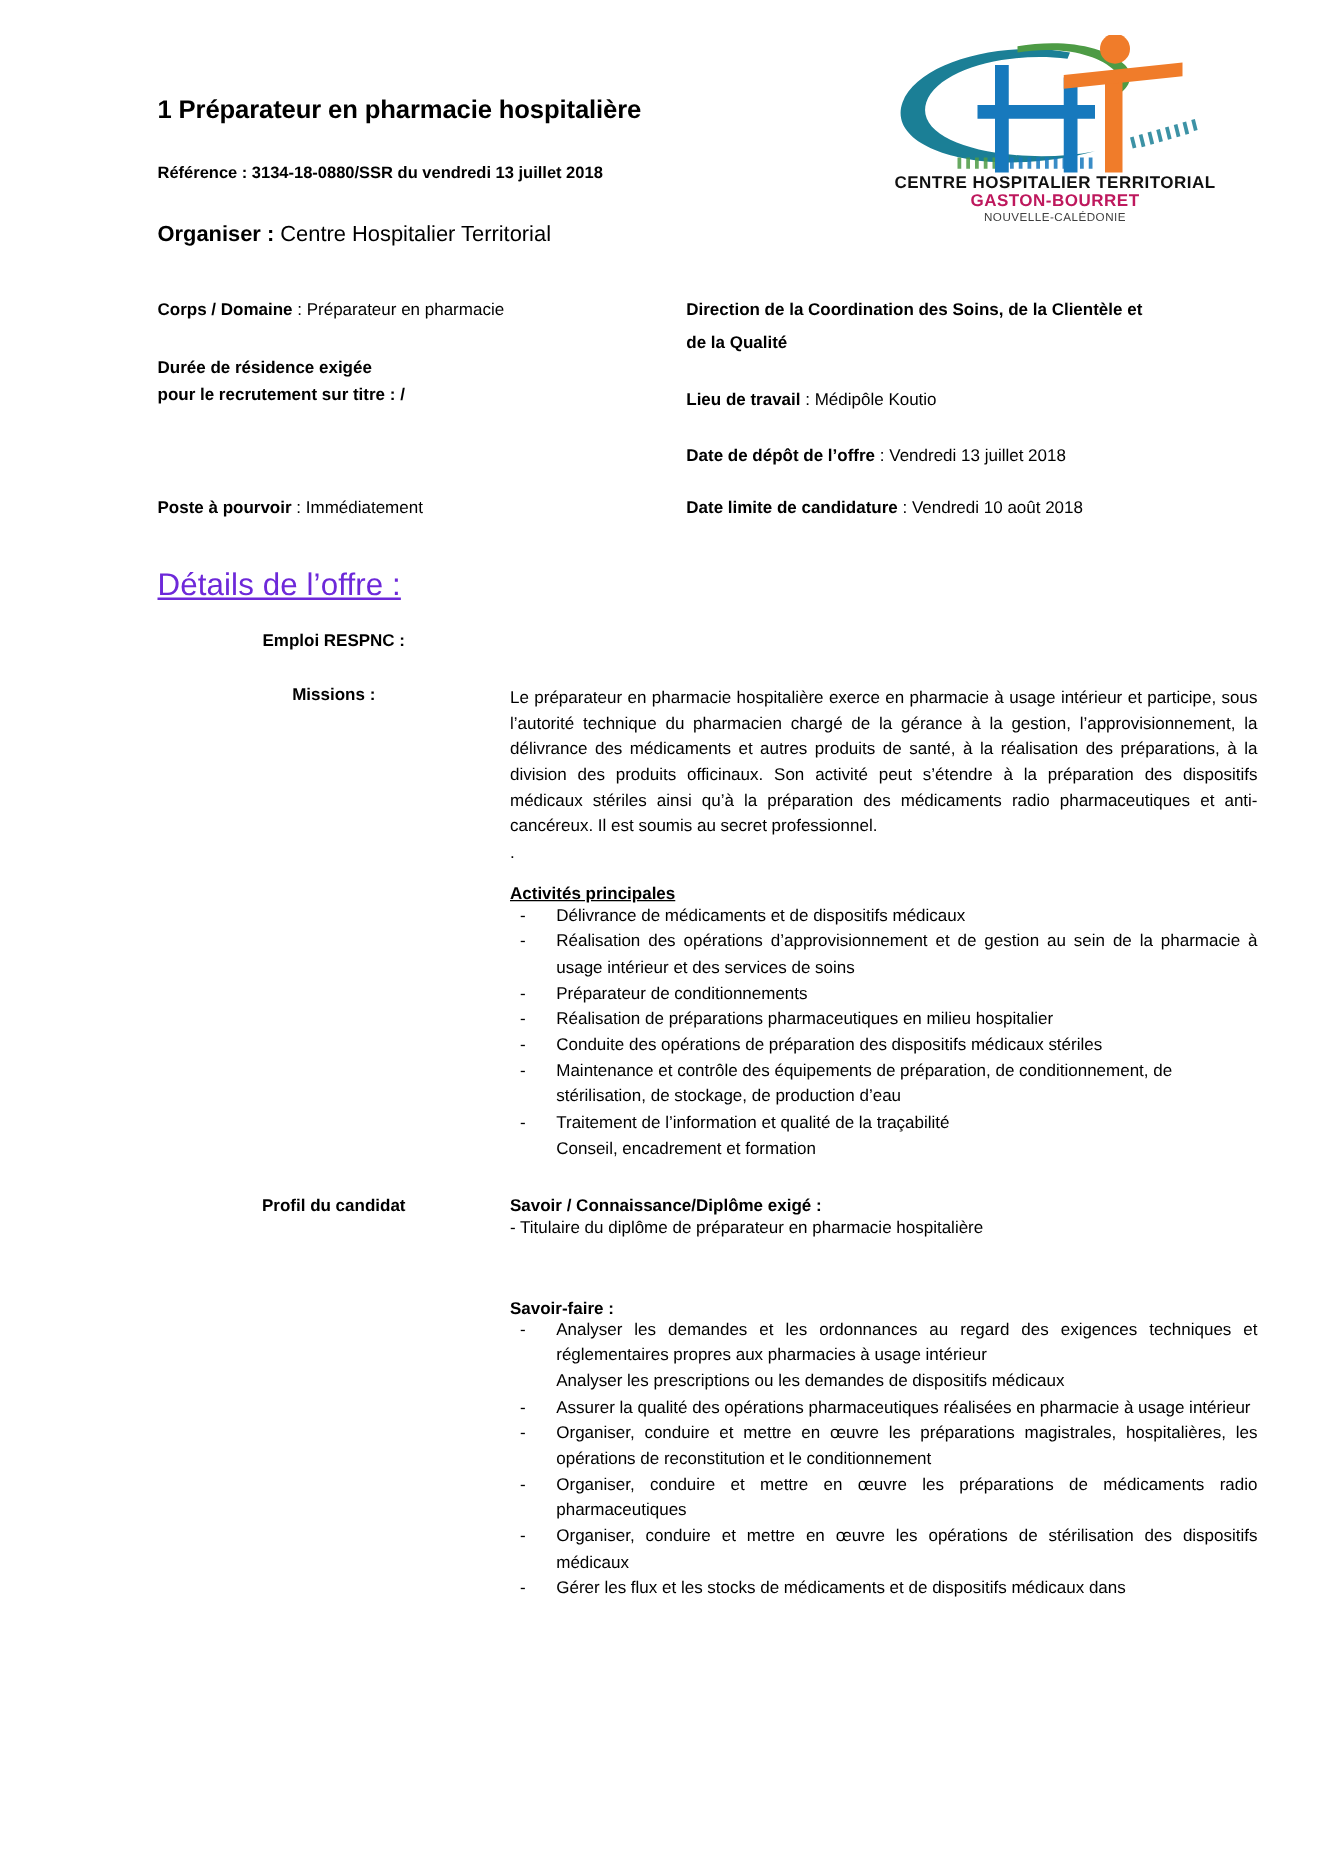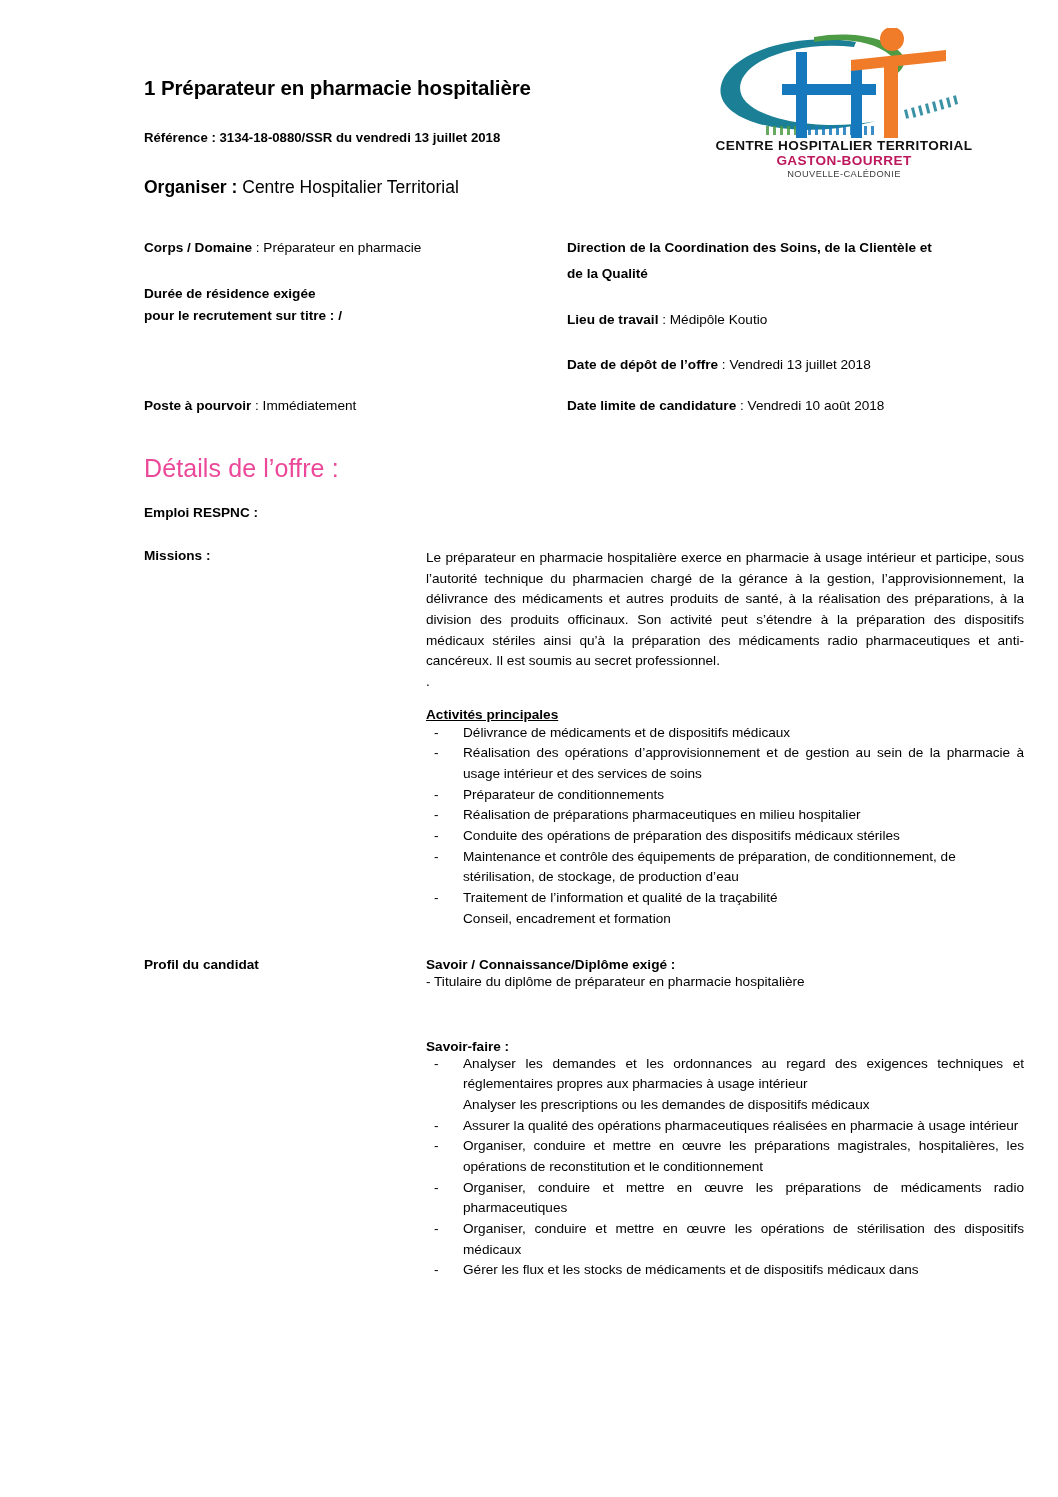--- a/index.html
+++ b/index.html
@@ -13,21 +13,21 @@
   }
   .page {
     position: relative;
     width: 1058px;
     height: 1497px;
     background: #ffffff;
     overflow: hidden;
   }
   .content {
     position: absolute;
-    left: 144px;
+    left: 126px;
     top: 0;
     width: 880px;
   }
 
   
   .header-zone {
     position: relative;
     height: 200px;
   }
   .doc-title {
@@ -110,41 +110,43 @@
     line-height: 1.48;
   }
   .info-row .lbl { font-weight: bold; }
   .info-row .val { font-weight: normal; }
 
   
   .section-title {
     position: relative;
     margin-top: 36px;
     font-size: 25px;
-    color: #ec4899;
+    color: #6d28d9;
     font-weight: normal;
     letter-spacing: 0.1px;
+    text-decoration: underline;
   }
 
   
   .body-block {
     position: relative;
     margin-top: 22px;
   }
   .row2 {
     position: relative;
     display: flex;
     align-items: flex-start;
   }
   .col-label {
     width: 282px;
     flex: 0 0 282px;
     font-size: 13.6px;
     font-weight: bold;
     padding-top: 0;
+    text-align: center;
   }
   .col-body {
     flex: 1 1 auto;
     font-size: 13.6px;
   }
 
   .para {
     text-align: justify;
     line-height: 1.52;
     font-size: 13.6px;

